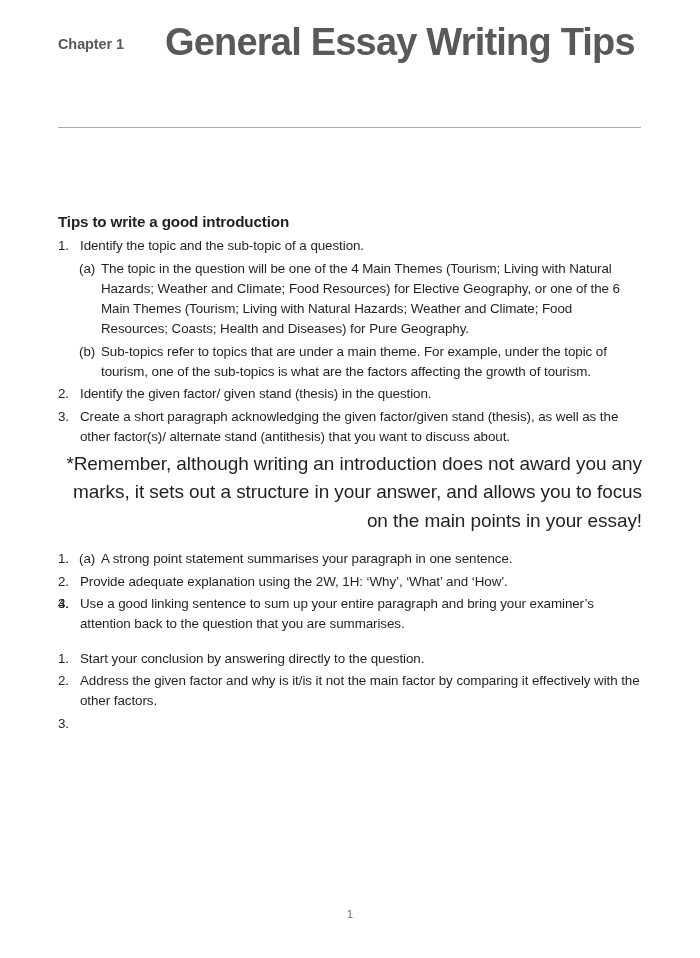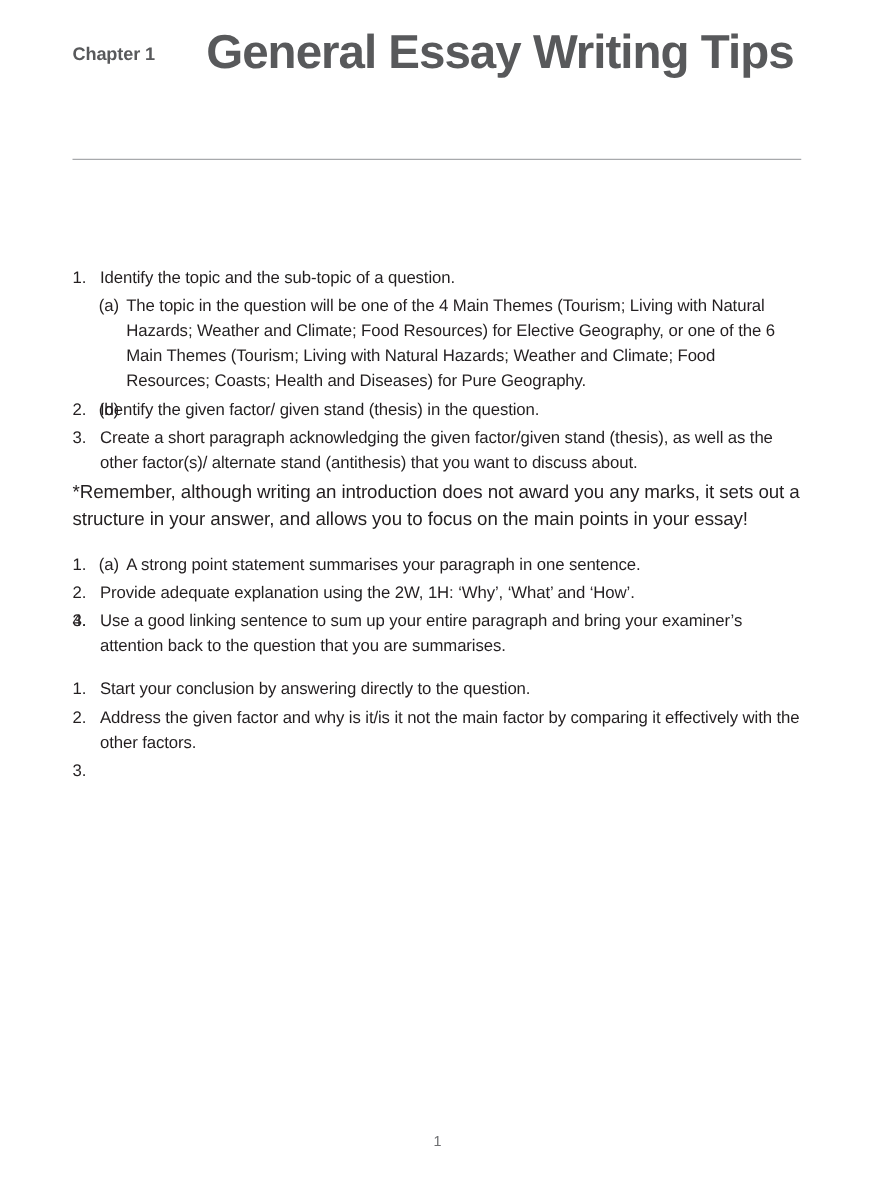--- a/index.html
+++ b/index.html
@@ -113,25 +113,26 @@
   .sub-item > .marker {
     position: absolute;
     left: 21px;
     top: 0;
     width: 22px;
     text-align: left;
   }
 
   
   .note-para {
-    font-size: 15px;
+    font-size: 19px;
     line-height: 1.5;
     letter-spacing: -0.08px;
     margin: 0;
     padding-left: 0;
+    text-align: right;
   }
 
   
   .page-number {
     position: absolute;
     left: 0;
     right: 0;
     top: 908px;
     text-align: center;
     font-size: 11.5px;
@@ -146,33 +147,35 @@
   <div class="chapter-header">
     <div class="chapter-label">Chapter 1</div>
     <div class="chapter-title">General Essay Writing Tips</div>
   </div>
 
   <div class="header-rule"></div>
 
   <div class="content">
 
     <div class="section">
+      <div class="section-heading">Tips to write a good introduction</div>
 
       <div class="num-item">
         <span class="marker">1.</span>
         <span>Identify the topic and the sub-topic of a question.</span>
       </div>
 
       <div class="sub-item">
         <span class="marker">(a)</span>
         <span>The topic in the question will be one of the 4 Main Themes (Tourism; Living with Natural Hazards; Weather and Climate; Food Resources) for Elective Geography, or one of the 6 Main Themes (Tourism; Living with Natural Hazards; Weather and Climate; Food Resources; Coasts; Health and Diseases) for Pure Geography.</span>
       </div>
 
       <div class="sub-item">
         <span class="marker">(b)</span>
+        <span>Sub-topics refer to topics that are under a main theme. For example, under the topic of tourism, one of the sub-topics is what are the factors affecting the growth of tourism.</span>
       </div>
 
       <div class="num-item">
         <span class="marker">2.</span>
         <span>Identify the given factor/ given stand (thesis) in the question.</span>
       </div>
 
       <div class="num-item">
         <span class="marker">3.</span>
         <span>Create a short paragraph acknowledging the given factor/given stand (thesis), as well as the other factor(s)/ alternate stand (antithesis) that you want to discuss about.</span>

